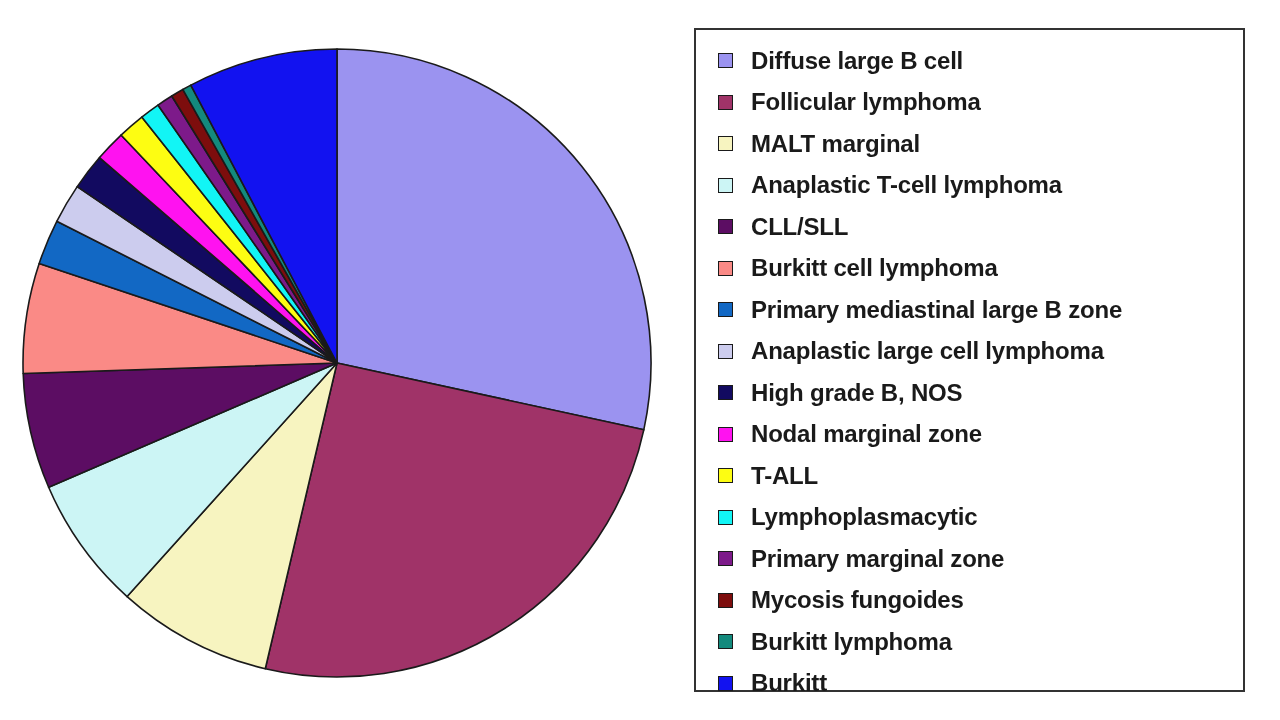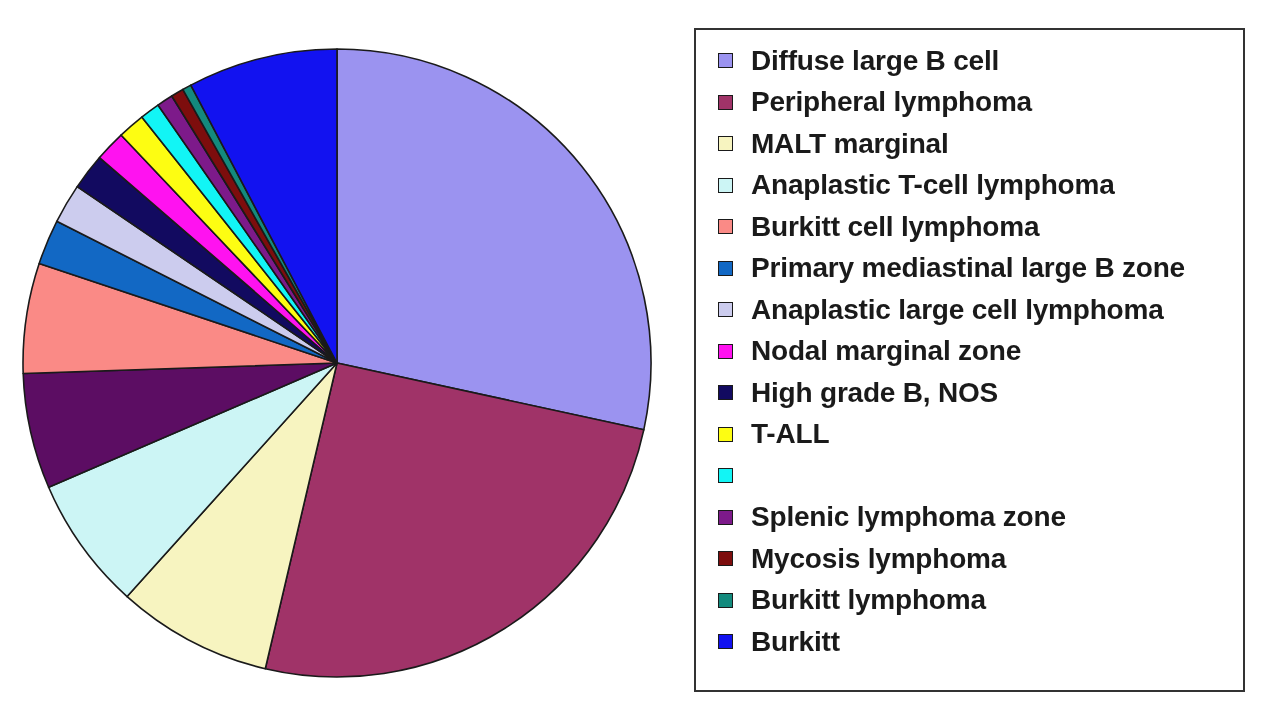--- a/index.html
+++ b/index.html
@@ -69,21 +69,21 @@
   .legend-swatch {
     width: 15px;
     height: 15px;
     flex: 0 0 15px;
     border: 1.5px solid #1a1a1a;
     box-sizing: border-box;
     margin-right: 18px;
   }
   .legend-label {
     font-family: "Liberation Sans", sans-serif;
-    font-size: 28px;
+    font-size: 24px;
     font-weight: bold;
     color: #1a1a1a;
     letter-spacing: -0.2px;
     white-space: nowrap;
     line-height: 1;
   }
 </style>
 </head>
 <body>
 
@@ -112,64 +112,69 @@
 
   <div id="legend-area">
     <div id="legend-box">
       <ul class="legend-list" id="legend-list">
           <li class="legend-item">
             <span class="legend-swatch" style="background: rgb(155, 147, 240);"></span>
             <span class="legend-label">Diffuse large B cell</span>
           </li>
           <li class="legend-item">
             <span class="legend-swatch" style="background: rgb(160, 51, 104);"></span>
-            <span class="legend-label">Peripheral lymphoma</span>
+            <span class="legend-label">Follicular lymphoma</span>
           </li>
           <li class="legend-item">
             <span class="legend-swatch" style="background: rgb(247, 244, 192);"></span>
             <span class="legend-label">MALT marginal</span>
           </li>
           <li class="legend-item">
             <span class="legend-swatch" style="background: rgb(204, 245, 245);"></span>
             <span class="legend-label">Anaplastic T-cell lymphoma</span>
+          </li>
+          <li class="legend-item">
+            <span class="legend-swatch" style="background: rgb(92, 13, 99);"></span>
+            <span class="legend-label">CLL/SLL</span>
           </li>
           <li class="legend-item">
             <span class="legend-swatch" style="background: rgb(250, 138, 134);"></span>
             <span class="legend-label">Burkitt cell lymphoma</span>
           </li>
           <li class="legend-item">
             <span class="legend-swatch" style="background: rgb(18, 104, 196);"></span>
             <span class="legend-label">Primary mediastinal large B zone</span>
           </li>
           <li class="legend-item">
             <span class="legend-swatch" style="background: rgb(204, 204, 238);"></span>
             <span class="legend-label">Anaplastic large cell lymphoma</span>
           </li>
           <li class="legend-item">
+            <span class="legend-swatch" style="background: rgb(18, 10, 96);"></span>
+            <span class="legend-label">High grade B, NOS</span>
+          </li>
+          <li class="legend-item">
             <span class="legend-swatch" style="background: rgb(255, 18, 240);"></span>
             <span class="legend-label">Nodal marginal zone</span>
-          </li>
-          <li class="legend-item">
-            <span class="legend-swatch" style="background: rgb(18, 10, 96);"></span>
-            <span class="legend-label">High grade B, NOS</span>
           </li>
           <li class="legend-item">
             <span class="legend-swatch" style="background: rgb(253, 253, 18);"></span>
             <span class="legend-label">T-ALL</span>
           </li>
           <li class="legend-item">
             <span class="legend-swatch" style="background: rgb(18, 245, 245);"></span>
+            <span class="legend-label">Lymphoplasmacytic</span>
           </li>
           <li class="legend-item">
             <span class="legend-swatch" style="background: rgb(125, 26, 138);"></span>
-            <span class="legend-label">Splenic lymphoma zone</span>
+            <span class="legend-label">Primary marginal zone</span>
           </li>
           <li class="legend-item">
             <span class="legend-swatch" style="background: rgb(125, 13, 13);"></span>
-            <span class="legend-label">Mycosis lymphoma</span>
+            <span class="legend-label">Mycosis fungoides</span>
           </li>
           <li class="legend-item">
             <span class="legend-swatch" style="background: rgb(19, 138, 125);"></span>
             <span class="legend-label">Burkitt lymphoma</span>
           </li>
           <li class="legend-item">
             <span class="legend-swatch" style="background: rgb(18, 18, 240);"></span>
             <span class="legend-label">Burkitt</span>
           </li>
         </ul>

